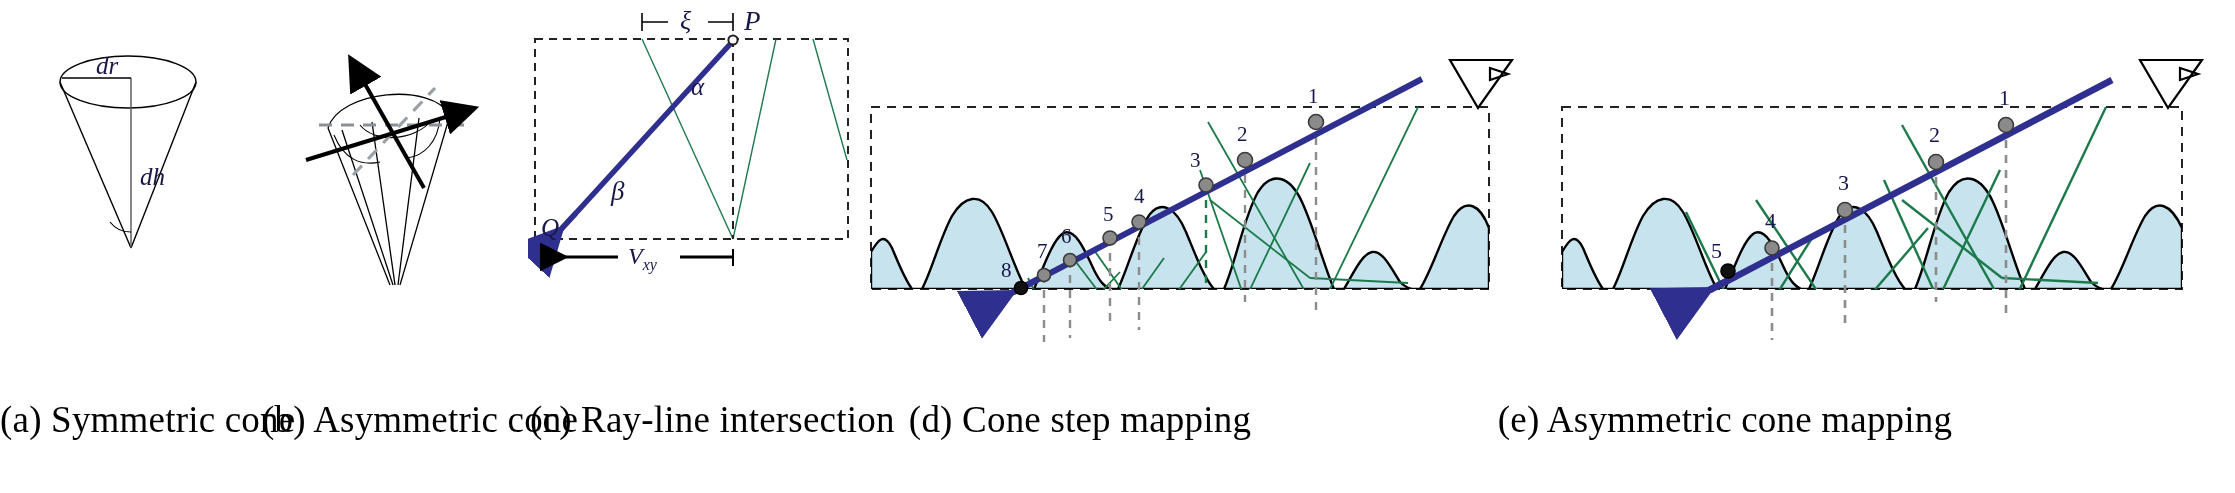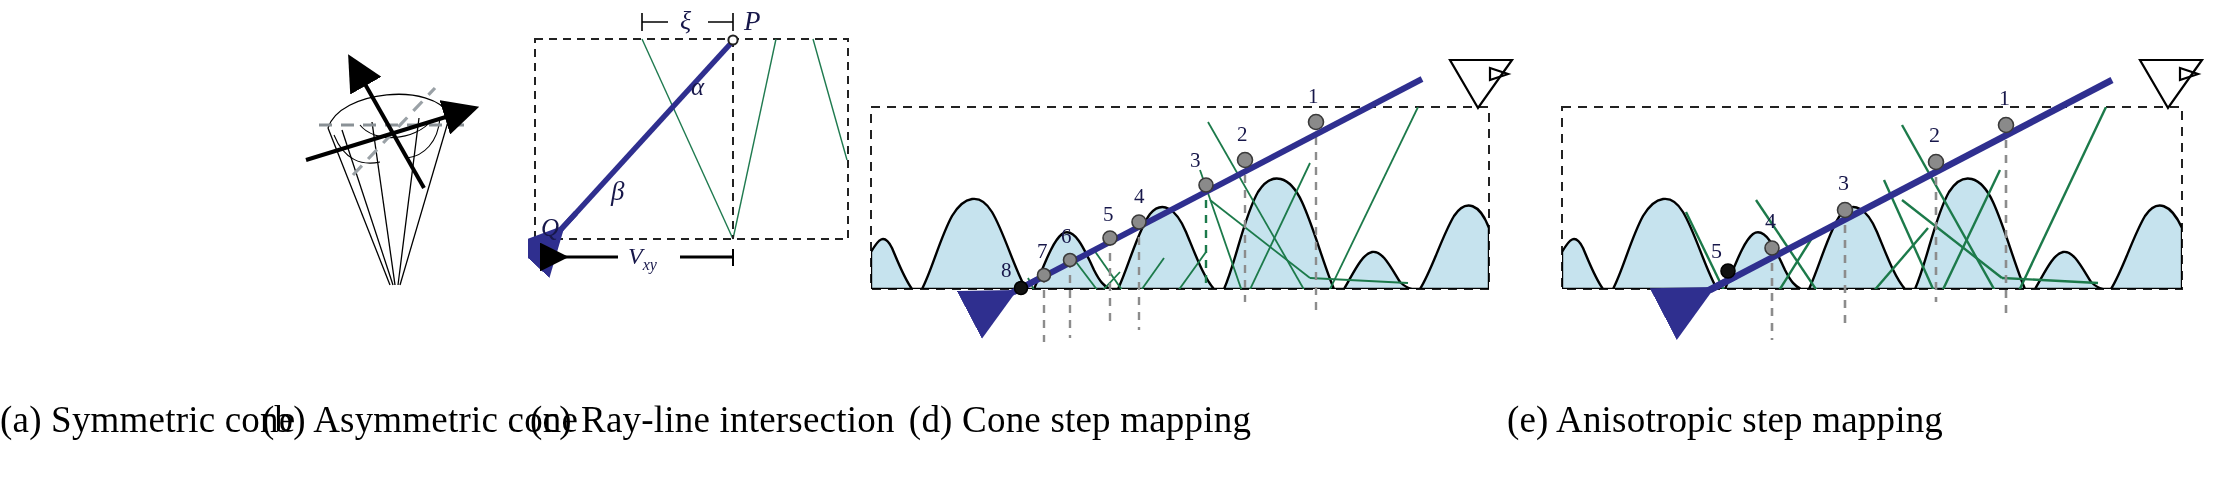--- a/index.html
+++ b/index.html
@@ -51,20 +51,40 @@
 
   
   .cap-d { left: 900px; width: 360px; }
   .cap-e { left: 1215px; width: 1020px; }
 </style>
 </head>
 <body>
 
 <div id="figure">
 
+  <div class="panel" style="left:0px;width:260px;">
+    <svg width="260" height="380" viewBox="0 0 260 380">
+      <g fill="none" stroke="#000000" stroke-width="1.4">
+
+        <ellipse cx="128" cy="82" rx="68" ry="26"></ellipse>
+
+        <line x1="60" y1="82" x2="131" y2="248"></line>
+
+        <line x1="196" y1="82" x2="131" y2="248"></line>
+
+        <line x1="131" y1="78" x2="131" y2="248" stroke="#555"></line>
+
+        <line x1="62" y1="78" x2="131" y2="78"></line>
+
+        <path d="M 110 222 A 26 26 0 0 0 131 232" stroke-width="1.2"></path>
+      </g>
+      <text x="96" y="74" font-family="Liberation Serif, serif" font-style="italic" font-size="25" fill="#17174a">dr</text>
+      <text x="140" y="185" font-family="Liberation Serif, serif" font-style="italic" font-size="25" fill="#17174a">dh</text>
+    </svg>
+  </div>
 
   <div class="panel" style="left:262px;width:260px;">
     <svg width="260" height="380" viewBox="0 0 260 380">
       <g fill="none" stroke="#000000" stroke-width="1.3">
 
         <path d="M 66 128 L 128 285"></path>
         <path d="M 188 115 L 138 285"></path>
 
         <path d="M 80 130 L 131 285"></path>
         <path d="M 110 122 L 133 285"></path>
@@ -329,16 +349,16 @@
         <text x="161" y="258">5</text>
       </g>
     </svg>
   </div>
 
   <div class="caption-row">
     <div class="caption cap-a">(a) Symmetric cone</div>
     <div class="caption cap-b">(b) Asymmetric cone</div>
     <div class="caption cap-c">(c) Ray-line intersection</div>
     <div class="caption cap-d">(d) Cone step mapping</div>
-    <div class="caption cap-e">(e) Anisotropic step mapping</div>
+    <div class="caption cap-e">(e) Asymmetric cone mapping</div>
   </div>
 
 </div>
 
 </body></html>

